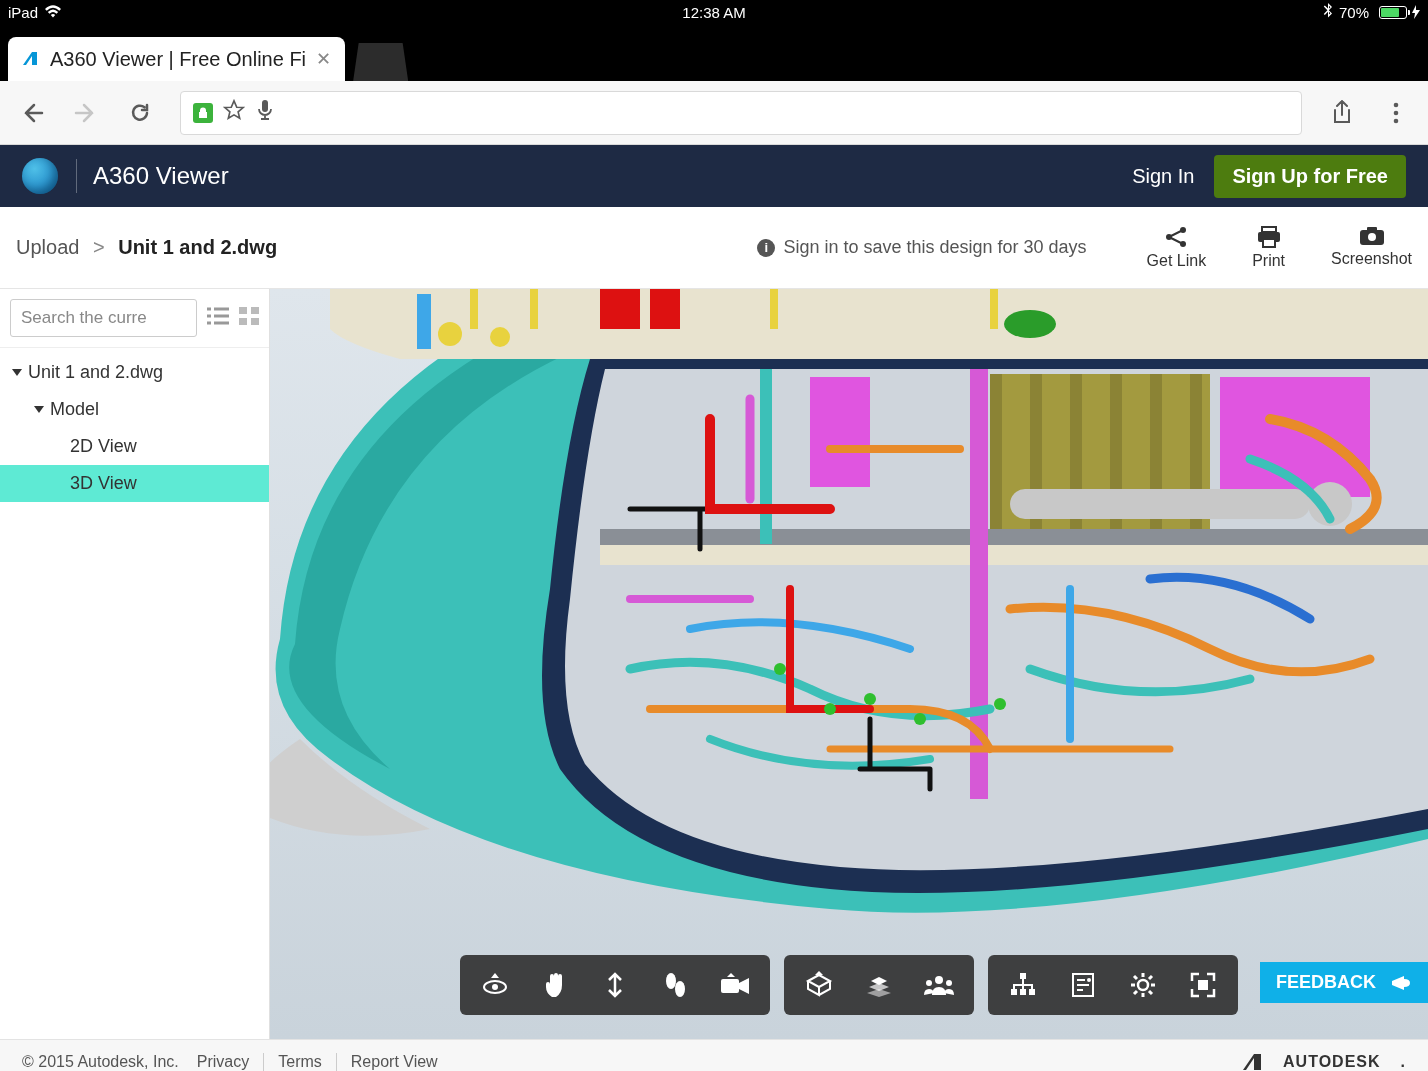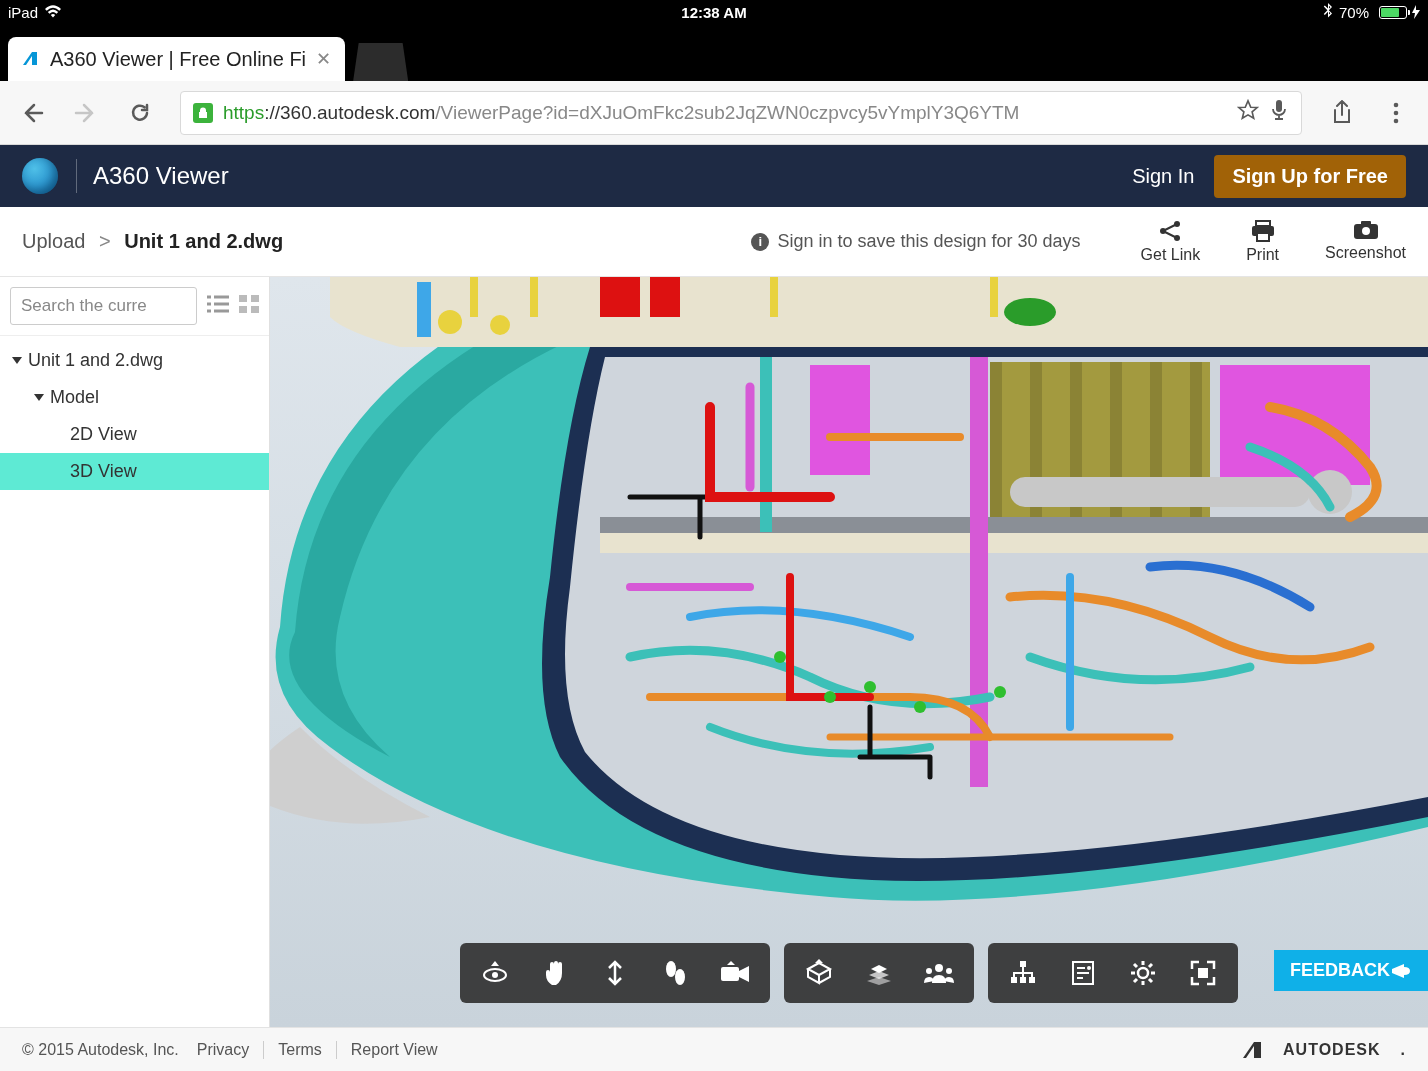--- a/index.html
+++ b/index.html
@@ -1,21 +1,21 @@
 <!DOCTYPE html>
 <html><head>
 <meta charset="utf-8">
 <style>
 * { margin: 0; padding: 0; box-sizing: border-box; font-family: -apple-system, "Helvetica Neue", Arial, sans-serif; }
 body { width: 1428px; height: 1071px; overflow: hidden; background: #f0f0f0; }
 
 
 .status-bar { height: 24px; background: #000; color: #fff; display: flex; align-items: center; justify-content: space-between; padding: 0 8px; font-size: 15px; font-weight: 500; }
 .status-left, .status-right { display: flex; align-items: center; gap: 6px; }
-.status-center { position: absolute; left: 50%; transform: translateX(-50%); font-weight: 700; }
+.status-center { position: absolute; left: 50%; transform: translateX(-50%); font-weight: 400; }
 .wifi-icon { display: inline-block; }
 .battery { display: inline-flex; align-items: center; }
 .battery-body { width: 28px; height: 13px; border: 1px solid #fff; border-radius: 3px; position: relative; margin-left: 4px; }
 .battery-fill { position: absolute; left: 1px; top: 1px; bottom: 1px; width: 70%; background: #4cd964; border-radius: 1px; }
 .battery-tip { width: 2px; height: 5px; background: #fff; margin-left: 1px; border-radius: 0 1px 1px 0; }
 
 
 .tab-strip { background: #000; height: 57px; display: flex; align-items: flex-end; padding-left: 8px; }
 .tab { background: #fff; height: 44px; display: flex; align-items: center; padding: 0 14px 0 12px; border-radius: 8px 8px 0 0; gap: 10px; min-width: 290px; position: relative; }
 .tab-fav { width: 20px; height: 20px; display: inline-flex; align-items: center; justify-content: center; }
@@ -35,24 +35,24 @@
 .omni-icon { color: #5a5a5a; }
 
 
 .a360-header { height: 62px; background: #1e2a44; display: flex; align-items: center; padding: 0 22px; color: #fff; }
 .a360-logo { width: 36px; height: 36px; border-radius: 50%; background: radial-gradient(circle at 35% 30%, #4fc0e8, #0a6fb8); margin-right: 18px; box-shadow: inset -4px -4px 8px rgba(0,0,0,.3); }
 .a360-sep { width: 1px; height: 34px; background: rgba(255,255,255,.3); margin-right: 16px; }
 .a360-title { font-size: 24px; font-weight: 400; }
 .a360-title .light { font-weight: 300; }
 .a360-header .spacer { flex: 1; }
 .signin { font-size: 20px; margin-right: 20px; cursor: pointer; }
-.signup { background: #a16207; color: #fff; font-size: 20px; font-weight: 600; padding: 10px 18px; border-radius: 4px; cursor: pointer; }
-
-
-.subbar { height: 70px; background: #fff; display: flex; align-items: center; padding: 0 22px; border-bottom: 1px solid #e5e5e5; justify-content: center; }
+.signup { background: #4d7c0f; color: #fff; font-size: 20px; font-weight: 600; padding: 10px 18px; border-radius: 4px; cursor: pointer; }
+
+
+.subbar { height: 82px; background: #fff; display: flex; align-items: center; padding: 0 16px; border-bottom: 1px solid #e5e5e5; justify-content: center; }
 .crumbs { font-size: 20px; color: #555; }
 .crumbs .sep { margin: 0 8px; color: #888; }
 .crumbs b { color: #222; font-weight: 700; }
 .subbar .spacer { flex: 1; }
 .subbar-msg { font-size: 18px; color: #555; display: flex; align-items: center; gap: 8px; }
 .info-dot { width: 18px; height: 18px; border-radius: 50%; background: #555; color: #fff; display: inline-flex; align-items: center; justify-content: center; font-size: 13px; font-weight: 700; }
 .subbar-actions { display: flex; gap: 46px; margin-left: 60px; }
 .sub-act { display: flex; flex-direction: column; align-items: center; gap: 4px; color: #333; font-size: 16px; cursor: pointer; }
 
 
@@ -71,21 +71,21 @@
 .viewer { flex: 1; position: relative; background: linear-gradient(#dfe6ec, #c9d3db); overflow: hidden; }
 .home-icon { position: absolute; top: 12px; right: 18px; color: #c8cdd3; cursor: pointer; }
 
 
 .scene { position: absolute; inset: 0; }
 
 
 .toolbars { position: absolute; bottom: 24px; left: 50%; transform: translateX(-50%); display: flex; gap: 14px; }
 .tbgroup { background: rgba(50,50,50,.92); border-radius: 6px; display: flex; padding: 8px; gap: 6px; }
 .tbtn { width: 54px; height: 44px; display: flex; align-items: center; justify-content: center; color: #fff; cursor: pointer; border-radius: 4px; }
-.feedback { position: absolute; right: 0; bottom: 36px; background: #0fb0e8; color: #fff; padding: 10px 16px; font-size: 18px; font-weight: 600; display: flex; align-items: center; gap: 0; cursor: pointer; }
+.feedback { position: absolute; right: 0; bottom: 36px; background: #0fb0e8; color: #fff; padding: 10px 16px; font-size: 18px; font-weight: 600; display: flex; align-items: center; gap: 14px; cursor: pointer; }
 
 
 .footer { height: 44px; background: #f7f7f7; border-top: 1px solid #e3e3e3; display: flex; align-items: center; padding: 0 22px; font-size: 16px; color: #555; }
 .footer .links { display: flex; }
 .footer .links span { padding: 0 14px; border-left: 1px solid #ccc; cursor: pointer; }
 .footer .links span:first-child { border-left: none; padding-left: 18px; }
 .footer .spacer { flex: 1; }
 .adsk { display: flex; align-items: center; gap: 20px; font-weight: 700; letter-spacing: 1px; color: #333; }
 </style>
 </head>
@@ -146,21 +146,20 @@
       <svg width="24" height="24" viewBox="0 0 24 24">
         <path d="M19 12 A7 7 0 1 1 16.5 6.3 M19 4 V9 H14" stroke="#5a5a5a" stroke-width="2.5" fill="none" stroke-linecap="round"></path>
       </svg>
     </div>
   <div class="urlbox">
     <span class="lock">
         <svg width="12" height="12" viewBox="0 0 12 12">
           <path d="M3 5 V3.5 A3 3 0 0 1 9 3.5 V5 H10 V11 H2 V5 Z" fill="#fff"></path>
         </svg>
       </span>
-    <span class="url-text"><span class="scheme">https</span><span>://360.autodesk.com</span><span class="rest">/ViewerPage?id=dXJuOmFkc2sub2JqZWN0czpvcy5vYmplY3Q6YTM</span></span>
     <span class="omni-icon"><svg width="22" height="22" viewBox="0 0 24 24">
           <path d="M12 2 L15 9 L22 9.3 L16.5 14 L18.2 21 L12 17.3 L5.8 21 L7.5 14 L2 9.3 L9 9 Z" fill="none" stroke="#5a5a5a" stroke-width="1.8"></path>
         </svg></span>
     <span class="omni-icon"><svg width="20" height="22" viewBox="0 0 20 22">
           <rect x="7" y="1" width="6" height="12" rx="3" fill="#5a5a5a"></rect>
           <path d="M4 10 A6 6 0 0 0 16 10 M10 16 V20 M6 20 H14" stroke="#5a5a5a" stroke-width="1.8" fill="none"></path>
         </svg></span>
   </div>
   <div class="nav-btn">
       <svg width="22" height="26" viewBox="0 0 22 26">

